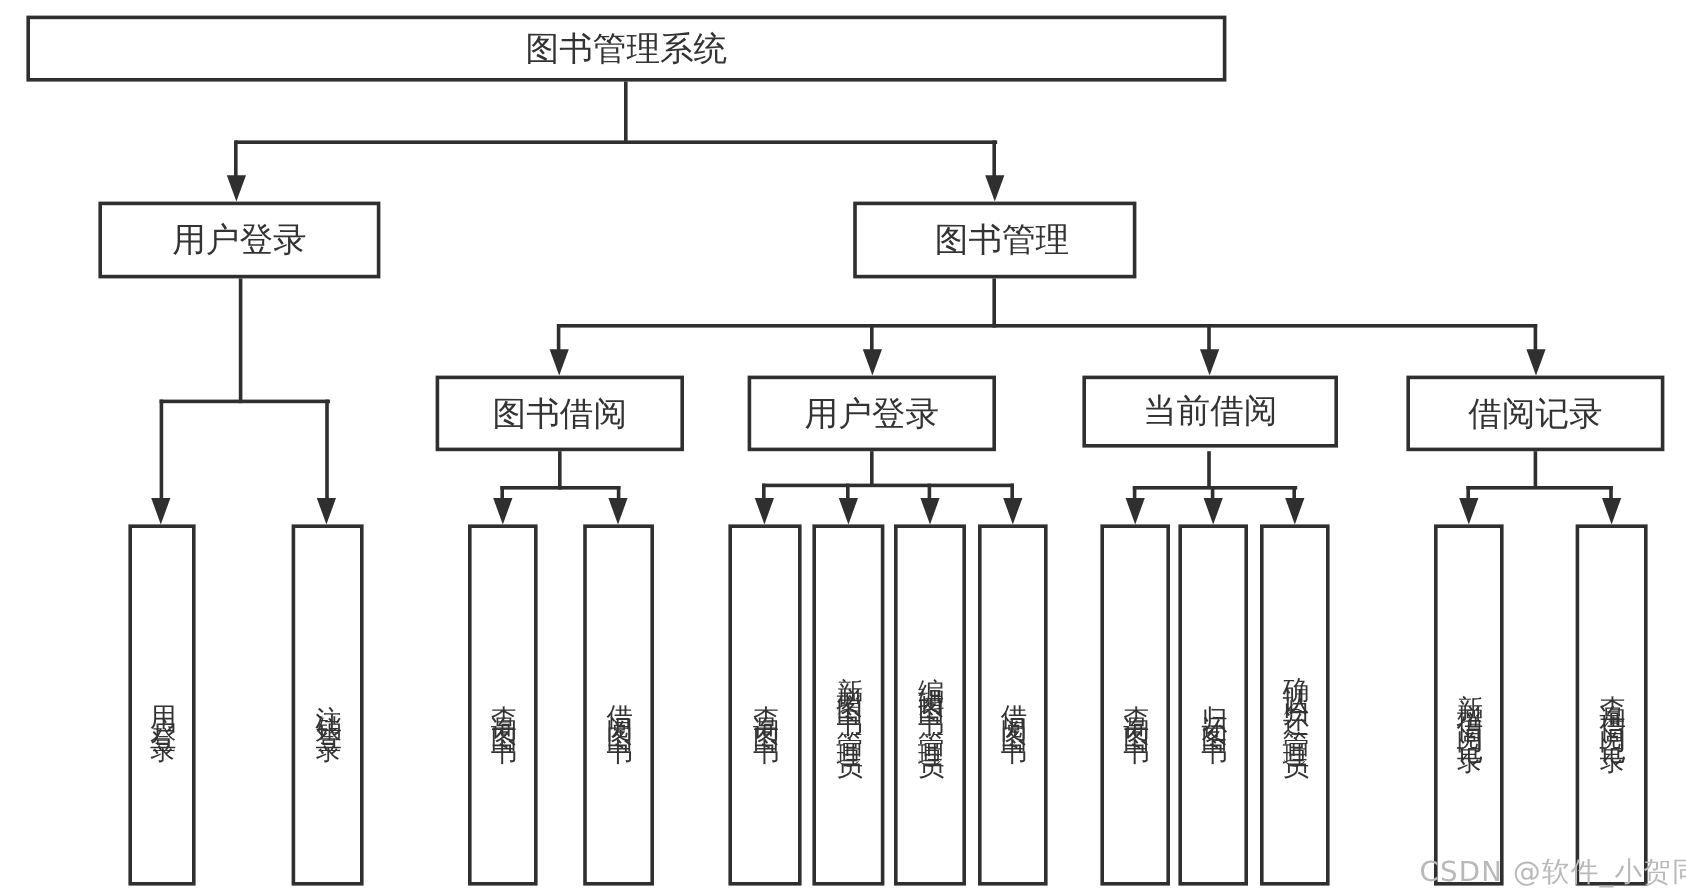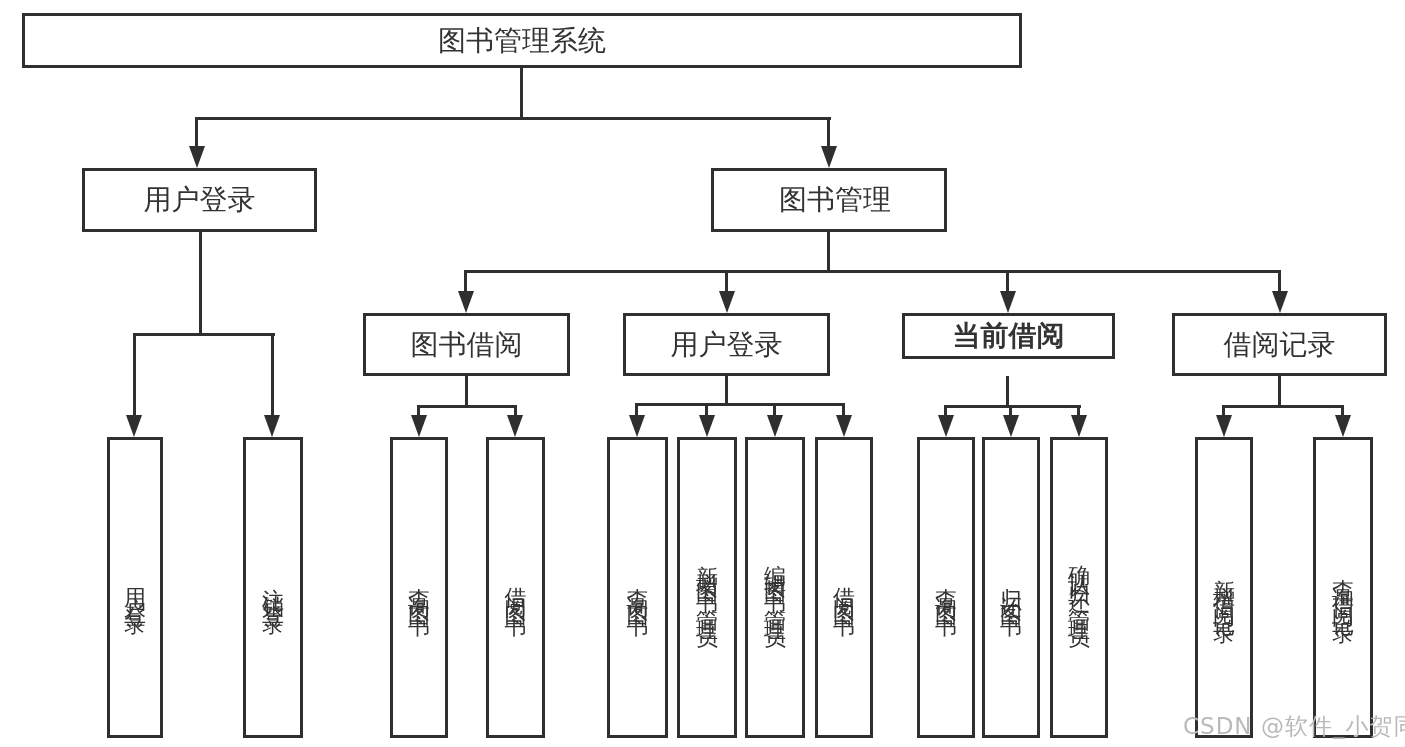--- a/index.html
+++ b/index.html
@@ -37,21 +37,21 @@
   <div class="box" style="left:22px;top:13px;width:1000px;height:55px;">图书管理系统</div>
 
   <div class="box" style="left:82px;top:168px;width:235px;height:64px;">用户登录</div>
 
   <div class="box" style="left:711px;top:168px;width:236px;height:64px;padding-left:12px;">图书管理</div>
 
   <div class="box" style="left:363px;top:313px;width:207px;height:63px;">图书借阅</div>
 
   <div class="box" style="left:623px;top:313px;width:207px;height:63px;">用户登录</div>
 
-  <div class="box" style="left:902px;top:313px;width:213px;height:46px;font-weight:bold;">当前借阅</div>
+  <div class="box" style="left:902px;top:313px;width:213px;height:60px;">当前借阅</div>
 
   <div class="box" style="left:1172px;top:313px;width:215px;height:63px;">借阅记录</div>
 
   <div class="box vbox" style="left:107px;top:437px;width:56px;height:301px;">用户登录</div>
 
   <div class="box vbox" style="left:243px;top:437px;width:60px;height:301px;">注销登录</div>
 
   <div class="box vbox" style="left:390px;top:437px;width:58px;height:301px;">查询图书</div>
 
   <div class="box vbox" style="left:486px;top:437px;width:59px;height:301px;">借阅图书</div>

